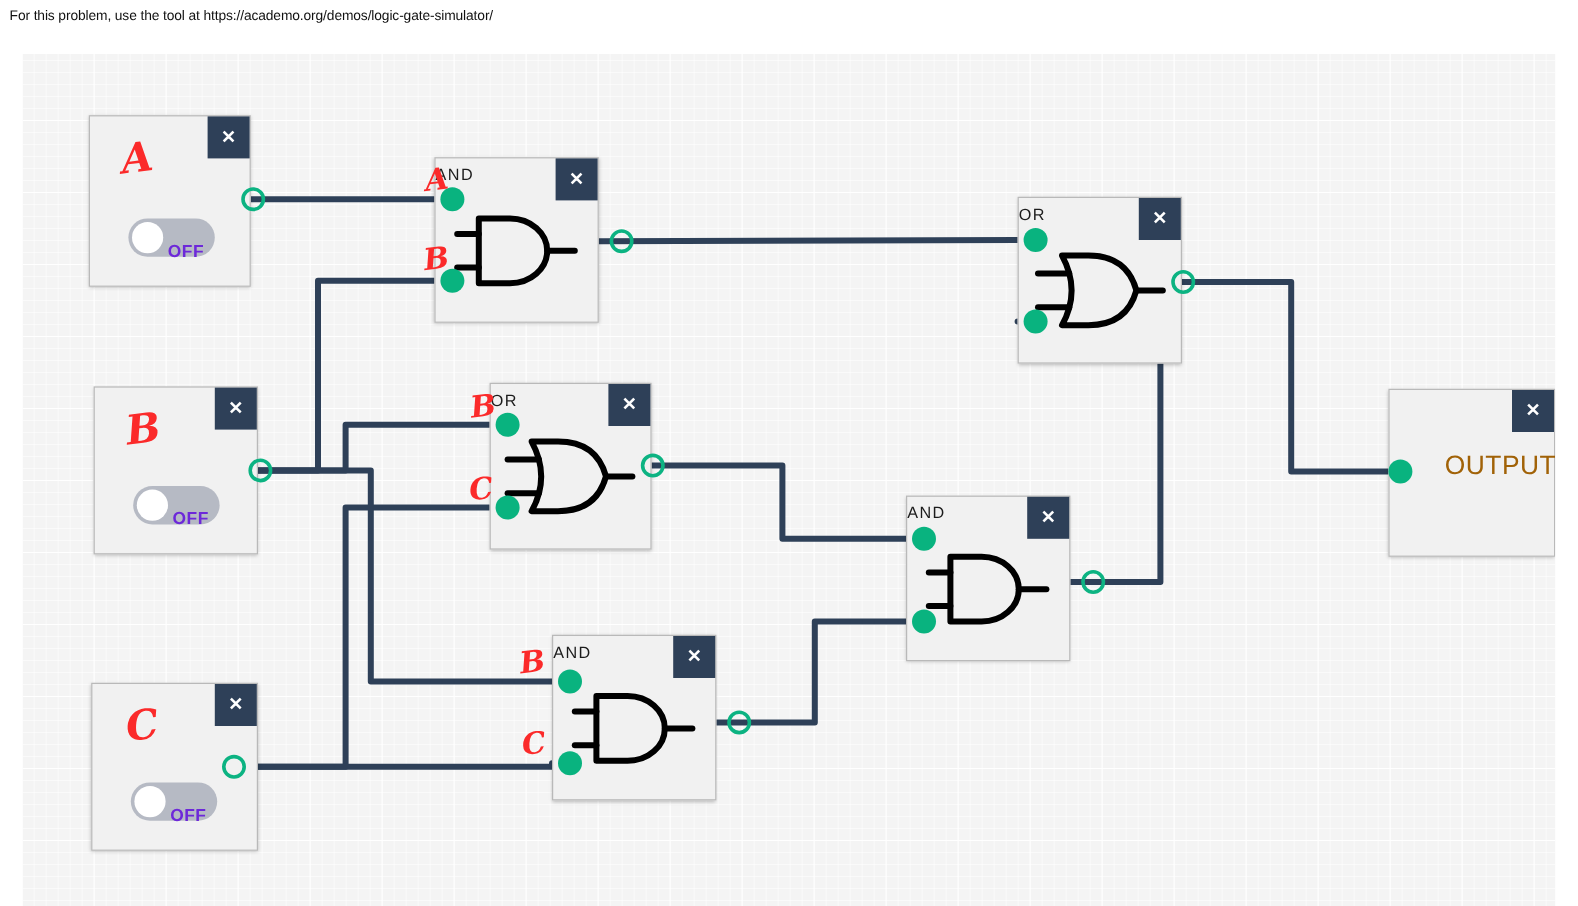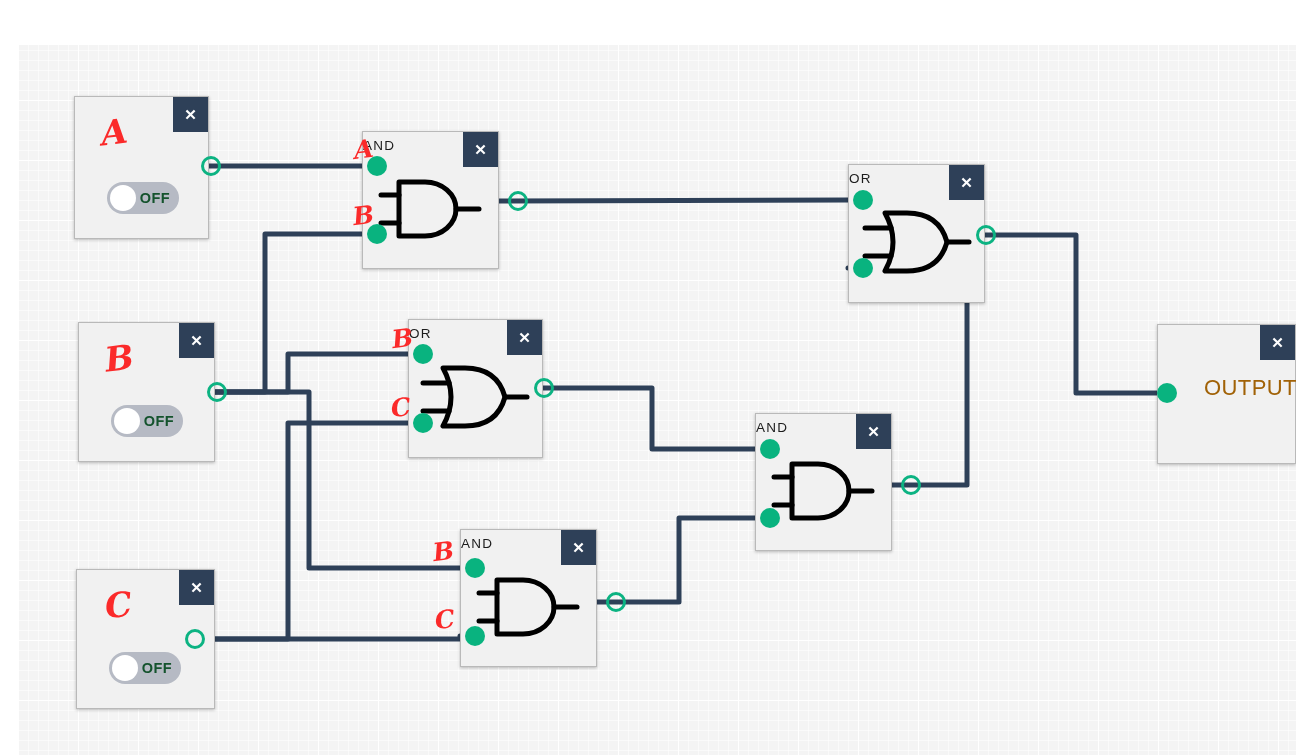--- a/index.html
+++ b/index.html
@@ -63,32 +63,33 @@
   
   .toggle{
     position:absolute;width:72px;height:32px;border-radius:16px;
     background:#b6bac4;cursor:pointer;
   }
   .toggle .knob{
     position:absolute;left:3px;top:3px;width:26px;height:26px;
     border-radius:50%;background:#ffffff;
   }
   .toggle .state{
-    position:absolute;right:9px;top:0;height:32px;line-height:32px;
-    color:#14532d;font-size:14.5px;font-weight:bold;letter-spacing:0.4px;
+    position:absolute;right:9px;top:12px;height:32px;line-height:32px;
+    color:#6d28d9;font-size:14.5px;font-weight:bold;letter-spacing:0.4px;
   }
   .output-label{
     position:absolute;left:46px;top:50px;font-size:22px;color:#a16207;
     letter-spacing:0.4px;
   }
 </style>
 </head>
 <body>
 
 <div id="instructions">
+  <div class="instr-line">For this problem, use the tool at https://academo.org/demos/logic-gate-simulator/</div>
 </div>
 
 <div id="canvas">
 
   <svg id="wire-layer" viewBox="0 0 1277 710" xmlns="http://www.w3.org/2000/svg">
     <g fill="none" stroke="#2e4058" stroke-width="5" stroke-linecap="round" stroke-linejoin="round">
 
       <path d="M172,121 L343,121"></path>
 
       <path d="M178,347 L246,347 L246,189 L343,189"></path>

